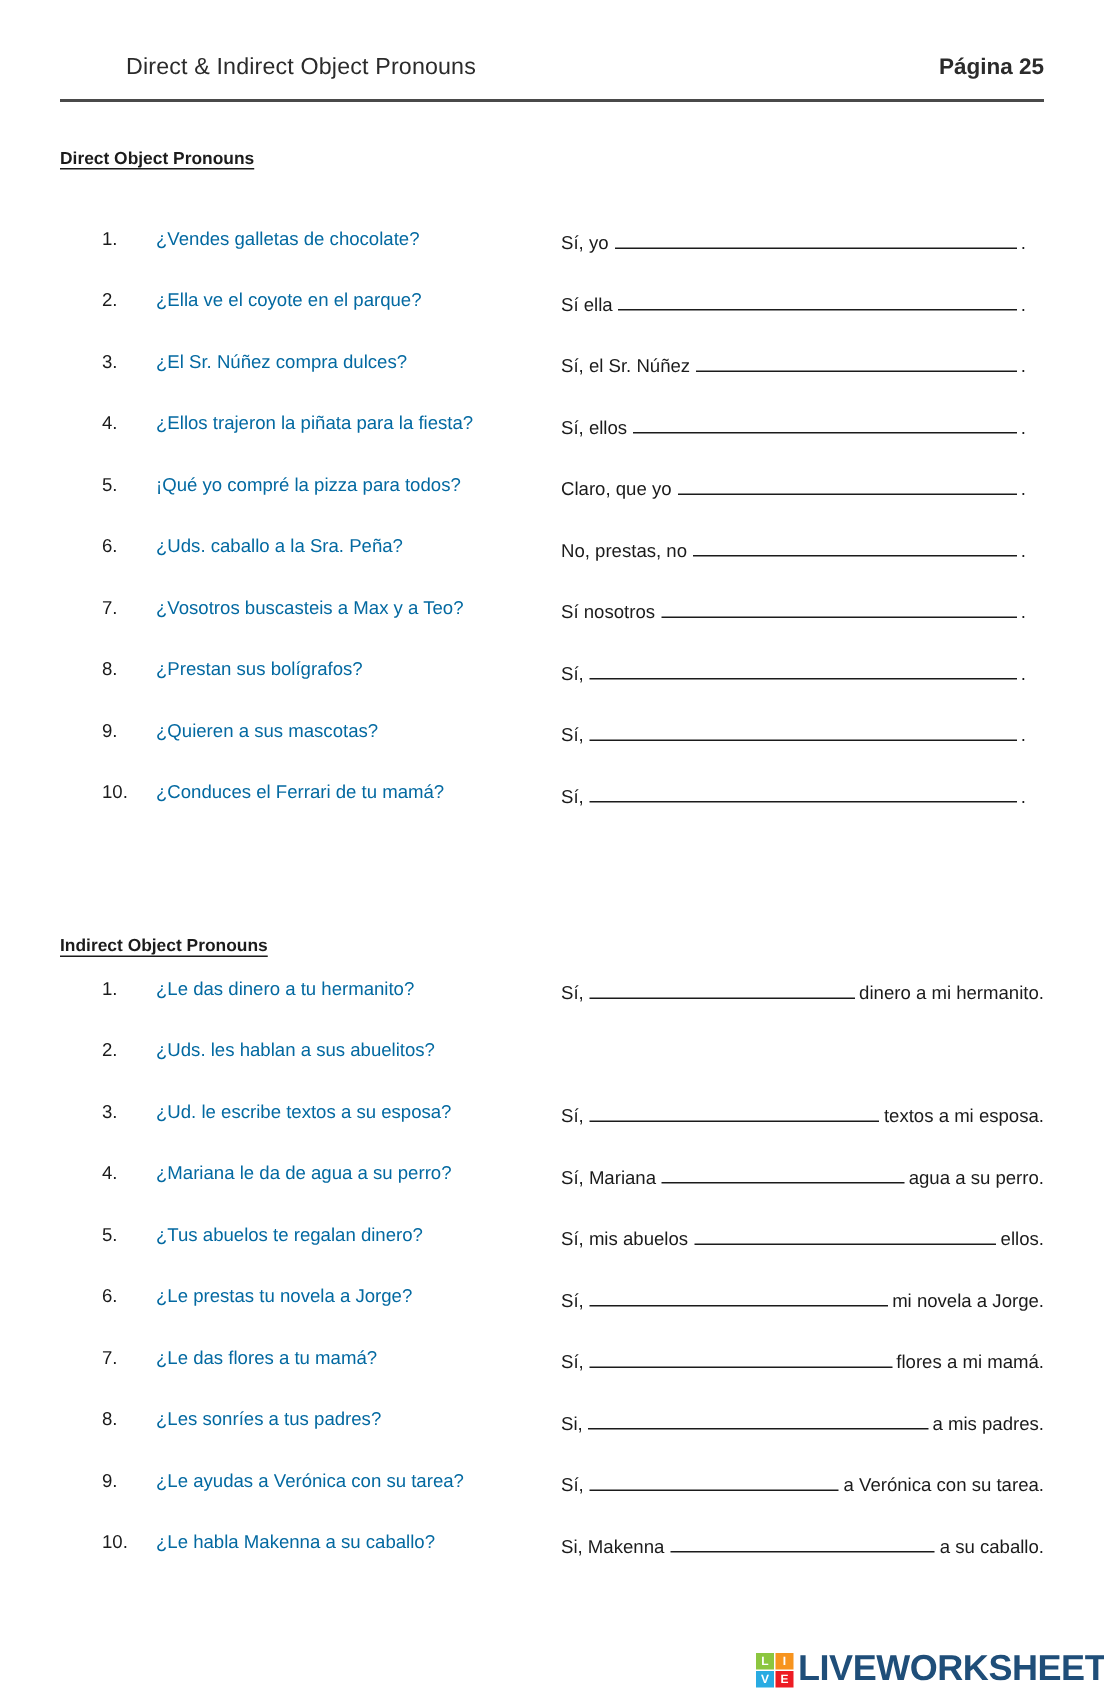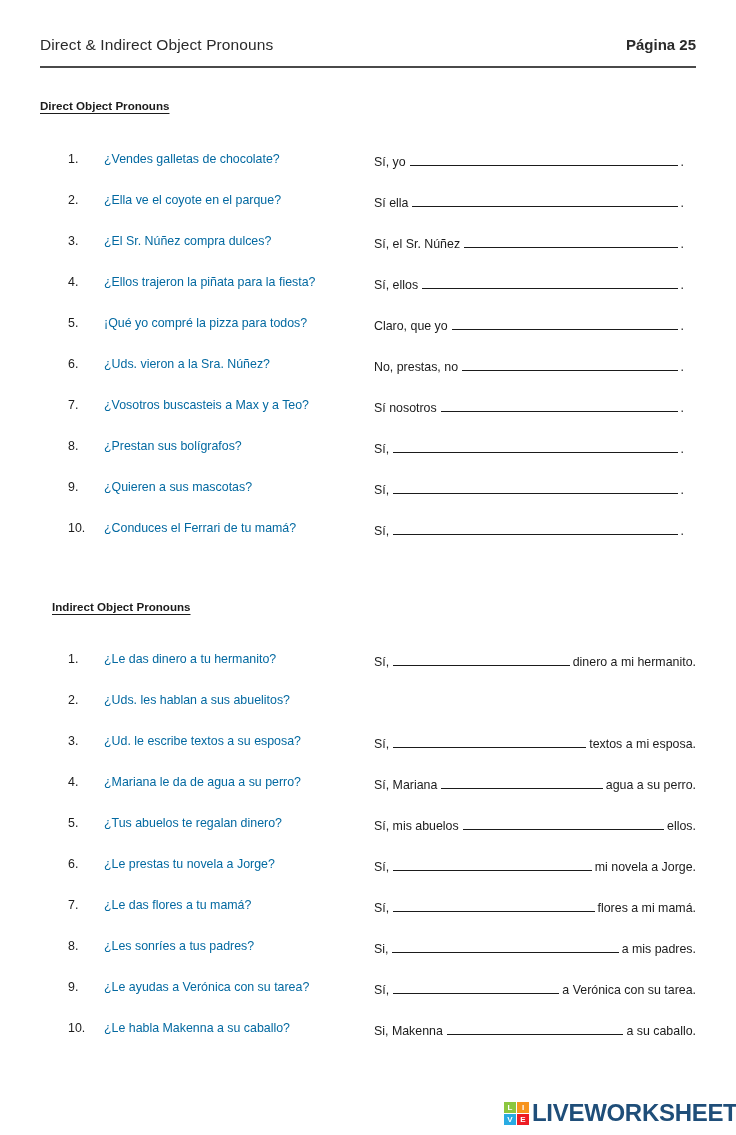--- a/index.html
+++ b/index.html
@@ -26,20 +26,21 @@
     display: flex;
     align-items: baseline;
     justify-content: space-between;
   }
   .header-title {
     font-size: 15.5px;
     font-weight: 400;
     color: #2b2b2b;
     letter-spacing: .1px;
     white-space: nowrap;
+    margin-left: 44px;
   }
   .header-page {
     font-size: 15px;
     font-weight: bold;
     color: #2b2b2b;
     white-space: nowrap;
   }
   .header-rule {
     position: absolute;
     left: 40px;
@@ -54,21 +55,21 @@
     position: absolute;
     left: 40px;
     font-size: 11.6px;
     font-weight: bold;
     color: #1b1b1b;
     text-decoration: underline;
     text-underline-offset: 2.5px;
     white-space: nowrap;
   }
   #dop-heading { top: 99px; text-align: right; }
-  #iop-heading { top: 600px; margin-left: 12px; }
+  #iop-heading { top: 624px; }
 
   
   .qlist {
     position: absolute;
     left: 0;
     width: 736px;
   }
   #dop-list { top: 152px; }
   #iop-list { top: 652px; }
 
@@ -213,21 +214,21 @@
       <div class="qnum">5.</div>
       <div class="qtext">¡Qué yo compré la pizza para todos?</div>
       <div class="answer">
         <span class="ans-pre">Claro, que yo</span>
         <span class="blank"></span>
         <span class="ans-post">.</span>
       </div>
     </div>
     <div class="qrow">
       <div class="qnum">6.</div>
-      <div class="qtext">¿Uds. vieron a la Sra. Núñez?</div>
+      <div class="qtext">¿Uds. caballo a la Sra. Peña?</div>
       <div class="answer">
         <span class="ans-pre">No, prestas, no</span>
         <span class="blank"></span>
         <span class="ans-post">.</span>
       </div>
     </div>
     <div class="qrow">
       <div class="qnum">7.</div>
       <div class="qtext">¿Vosotros buscasteis a Max y a Teo?</div>
       <div class="answer">

